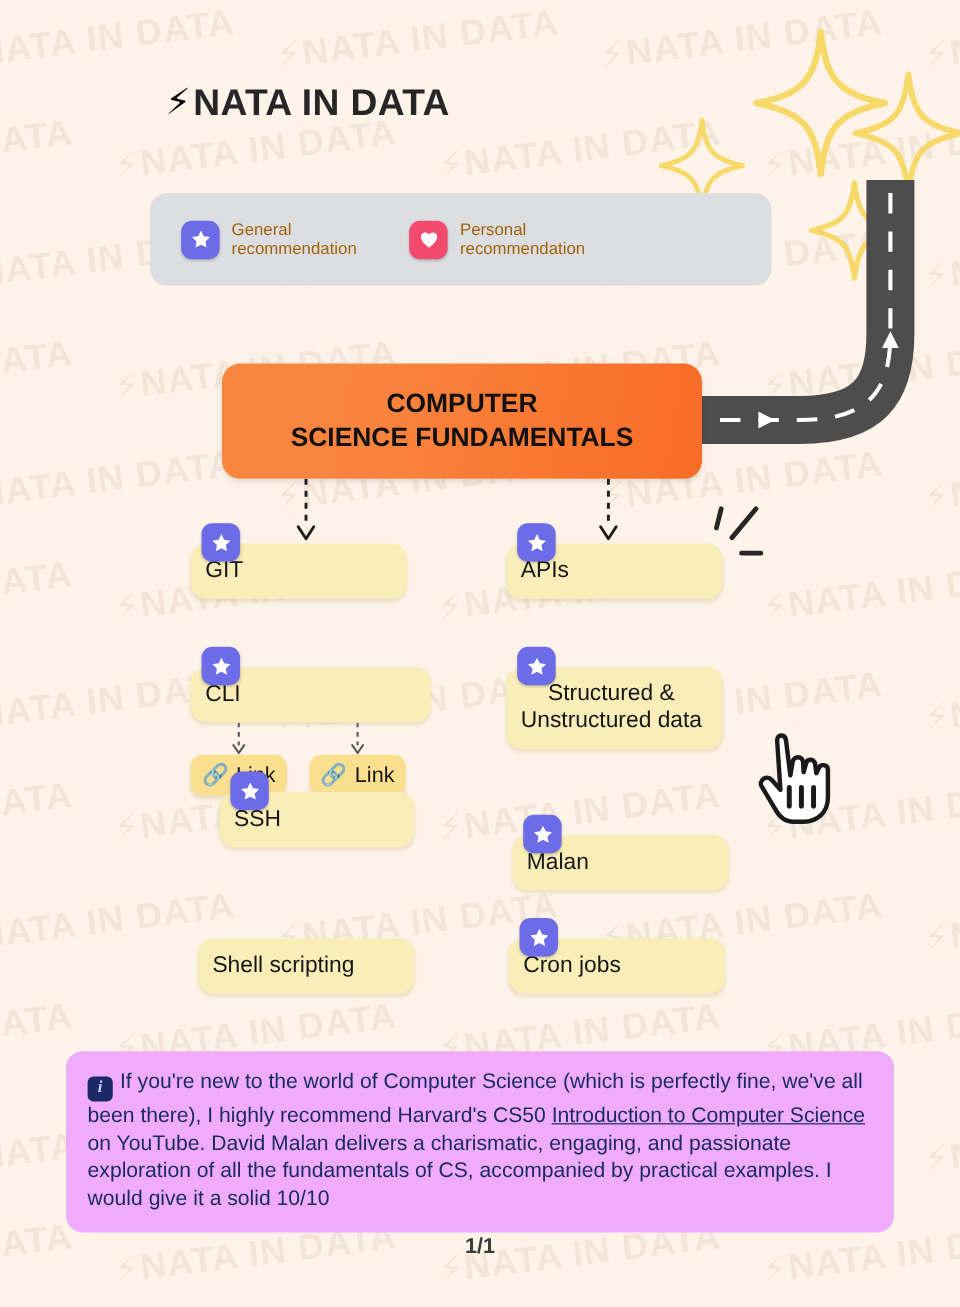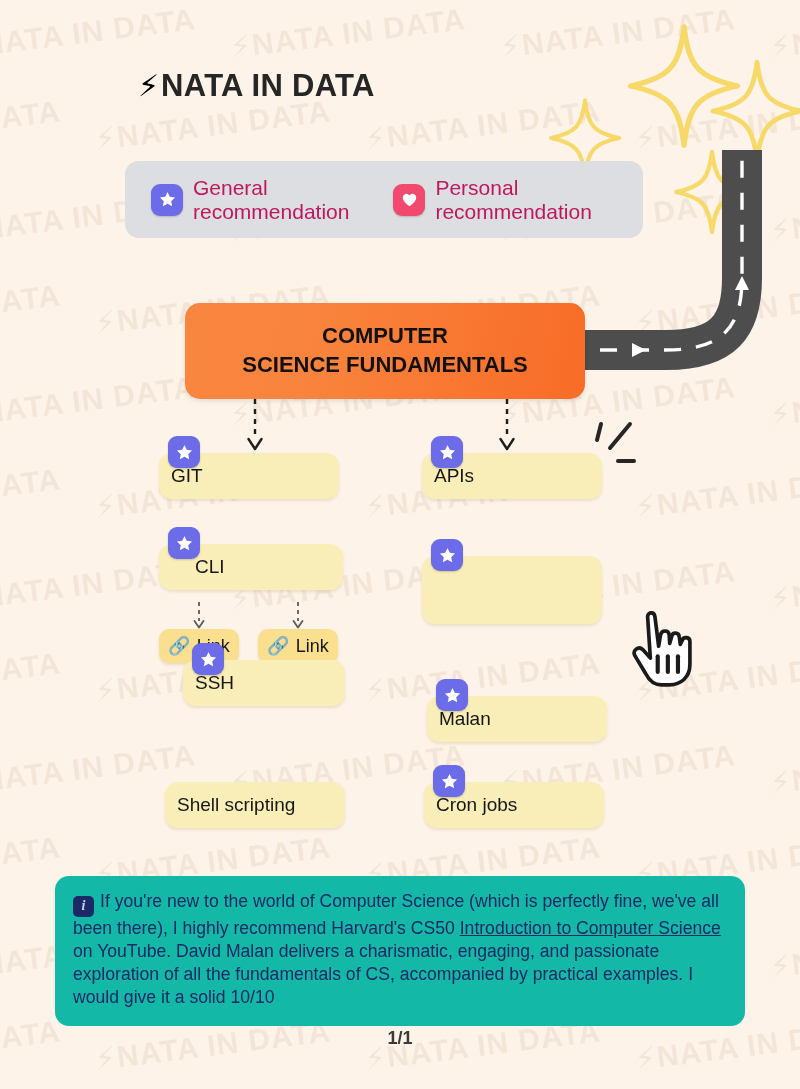--- a/index.html
+++ b/index.html
@@ -40,21 +40,21 @@
   }
   .legend-item{display:flex;align-items:center;gap:10px;}
   .badge{
     width:32px;height:32px;border-radius:9px;flex:none;
     display:flex;align-items:center;justify-content:center;
     box-shadow:0 1px 2px rgba(0,0,0,.18);
   }
   .badge.star{background:#6c6ce8;}
   .badge.heart{background:#f24a6e;}
   .badge svg{width:19px;height:19px;display:block;}
-  .legend-text{font-size:21px;line-height:1.12;color:#be185d;}
+  .legend-text{font-size:14px;line-height:1.12;color:#a16207;}
 
   
   #main-card{
     position:absolute;left:185px;top:303px;width:400px;height:96px;z-index:3;
     background:linear-gradient(100deg,#f9863f 0%,#f9833c 35%,#f86c27 100%);
     border-radius:15px;
     display:flex;align-items:center;justify-content:center;
     box-shadow:0 2px 5px rgba(0,0,0,.10);
   }
   #main-card .t{
@@ -89,21 +89,21 @@
 
   
   #emph{position:absolute;left:588px;top:418px;width:60px;height:60px;z-index:2;}
 
   
   #cursor{position:absolute;left:620px;top:602px;width:92px;height:92px;z-index:4;}
 
   
   #infobox{
     position:absolute;left:55px;top:876px;width:690px;z-index:3;
-    background:#14b8a6;border-radius:14px;padding:14px 18px 16px 18px;box-sizing:border-box;
+    background:#f0abfc;border-radius:14px;padding:14px 18px 16px 18px;box-sizing:border-box;
   }
   #infobox .inner{font-size:17.6px;line-height:1.32;color:#1b2a66;}
   #infobox .iicon{
     display:inline-flex;align-items:center;justify-content:center;
     width:21px;height:21px;border-radius:5px;background:#1b2a66;color:#c3d4fb;
     font-size:14px;font-weight:700;font-style:italic;
     vertical-align:-3px;margin-right:6px;font-family:"Liberation Serif",serif;
   }
   #infobox a{color:#1b2a66;text-decoration:underline;}
 
@@ -235,21 +235,21 @@
 
 <div class="card" style="left:159px;top:453px;width:180px;height:46px;">
   <span class="badge star">
     <svg viewBox="0 0 24 24">
         <path d="M12 2.6l2.9 6 6.6.9-4.8 4.6 1.2 6.5L12 17.5 6.1 20.6l1.2-6.5L2.5 9.5l6.6-.9z" fill="#fff"></path>
       </svg>
   </span>
   <span class="label">GIT</span>
 </div>
 
-<div class="card" style="left:159px;top:544px;width:184px;height:46px;padding-left:24px;">
+<div class="card" style="left:159px;top:556px;width:200px;height:46px;">
   <span class="badge star">
     <svg viewBox="0 0 24 24">
         <path d="M12 2.6l2.9 6 6.6.9-4.8 4.6 1.2 6.5L12 17.5 6.1 20.6l1.2-6.5L2.5 9.5l6.6-.9z" fill="#fff"></path>
       </svg>
   </span>
   <span class="label">CLI</span>
 </div>
 
 <svg class="conn" style="left:190px;top:602px;width:18px;height:28px;" viewBox="0 0 18 28">
   <line x1="9" y1="0" x2="9" y2="19" stroke="#5a5a5a" stroke-width="1.8" stroke-dasharray="4 4"></line>
@@ -295,20 +295,24 @@
   <line x1="13" y1="6" x2="9" y2="22" stroke="#262626" stroke-width="4" stroke-linecap="round"></line>
   <line x1="42" y1="6" x2="22" y2="30" stroke="#262626" stroke-width="4" stroke-linecap="round"></line>
   <line x1="30" y1="43" x2="46" y2="43" stroke="#262626" stroke-width="4" stroke-linecap="round"></line>
 </svg>
 
 <div class="card" style="left:422px;top:556px;width:180px;height:68px;">
   <span class="badge star">
     <svg viewBox="0 0 24 24">
         <path d="M12 2.6l2.9 6 6.6.9-4.8 4.6 1.2 6.5L12 17.5 6.1 20.6l1.2-6.5L2.5 9.5l6.6-.9z" fill="#fff"></path>
       </svg>
+  </span>
+  <span class="label">
+    <span>Structured &amp;</span><br>
+    <span>Unstructured data</span>
   </span>
 </div>
 
 <div class="card" style="left:427px;top:696px;width:180px;height:46px;">
   <span class="badge star">
     <svg viewBox="0 0 24 24">
         <path d="M12 2.6l2.9 6 6.6.9-4.8 4.6 1.2 6.5L12 17.5 6.1 20.6l1.2-6.5L2.5 9.5l6.6-.9z" fill="#fff"></path>
       </svg>
   </span>
   <span class="label">Malan</span>

